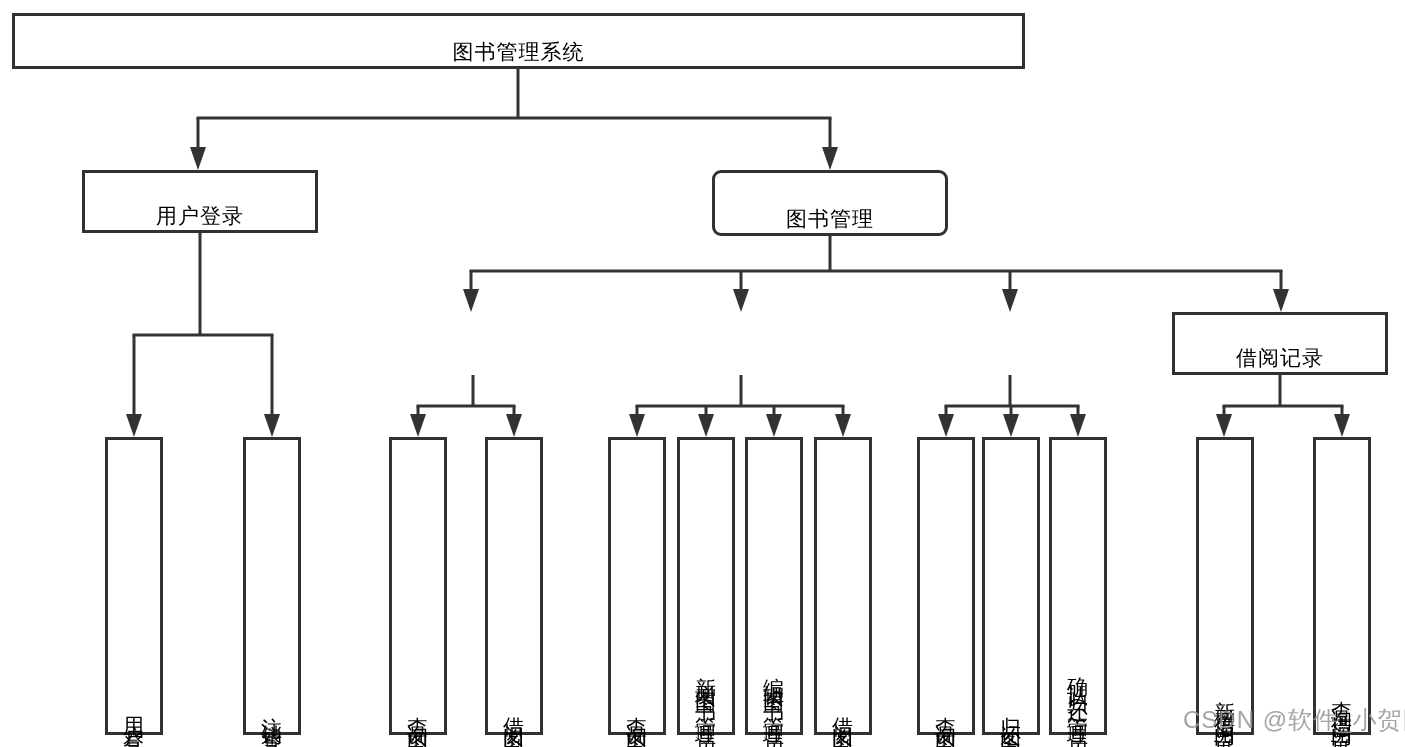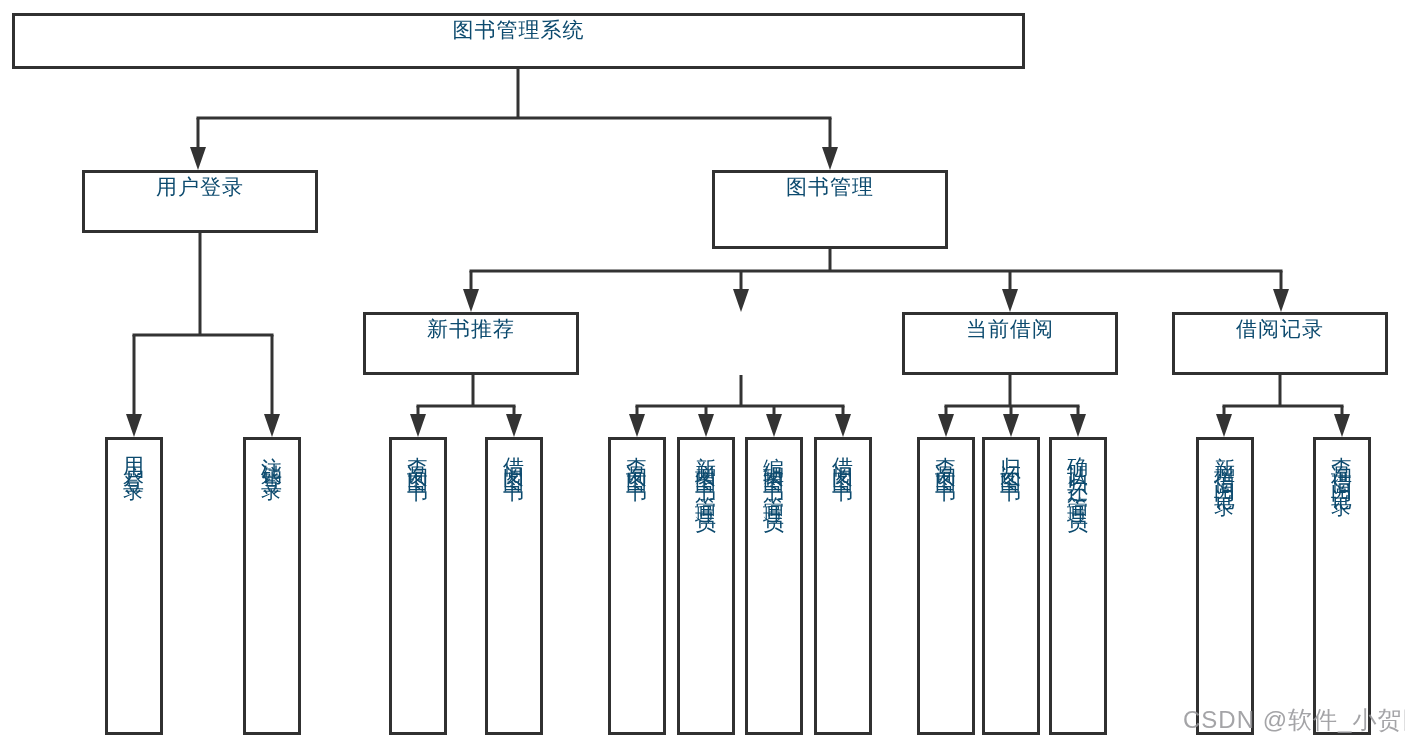--- a/index.html
+++ b/index.html
@@ -20,23 +20,23 @@
     left: 0;
     top: 0;
     z-index: 1;
   }
   .box {
     position: absolute;
     box-sizing: border-box;
     background: #ffffff;
     border: 3px solid #313131;
     display: flex;
-    align-items: flex-start;
+    align-items: flex-end;
     justify-content: center;
-    color: #0c4a6e;
+    color: #000000;
     z-index: 2;
   }
   .h-label {
     font-size: 21px;
     letter-spacing: 1px;
     white-space: nowrap;
   }
   .leaf {
     top: 437px;
     width: 58px;
@@ -46,21 +46,21 @@
     writing-mode: vertical-rl;
     text-orientation: mixed;
     font-size: 21px;
     letter-spacing: 8px;
     line-height: 1;
     white-space: nowrap;
   }
   
   #root-box          { left: 12px;   top: 13px;  width: 1013px; height: 56px; }
   #user-login-box    { left: 82px;   top: 170px; width: 236px;  height: 63px; }
-  #book-mgmt-box     { left: 712px;  top: 170px; width: 236px;  height: 79px; }
+  #book-mgmt-box     { left: 712px;  top: 170px; width: 236px;  height: 66px; border-radius: 9px; }
   .l3                { top: 312px; width: 216px; height: 63px; }
   #sec-recommend     { left: 363px; }
   #sec-borrowing     { left: 633px; }
   #sec-current       { left: 902px; }
   #sec-records       { left: 1172px; }
   #leaf-user-login        { left: 105px; }
   #leaf-logout            { left: 243px; }
   #leaf-rec-query         { left: 389px; }
   #leaf-rec-borrow        { left: 485px; }
   #leaf-bor-query         { left: 608px; }
@@ -159,26 +159,20 @@
     <span class="h-label">图书管理系统</span>
   </div>
 
   <div class="box" id="user-login-box">
     <span class="h-label">用户登录</span>
   </div>
   <div class="box" id="book-mgmt-box">
     <span class="h-label">图书管理</span>
   </div>
 
-  <div class="box l3" id="sec-recommend">
-    <span class="h-label">新书推荐</span>
-  </div>
-  <div class="box l3" id="sec-current">
-    <span class="h-label">当前借阅</span>
-  </div>
   <div class="box l3" id="sec-records">
     <span class="h-label">借阅记录</span>
   </div>
 
   <div class="box leaf" id="leaf-user-login">
     <span class="v-label">用户登录</span>
   </div>
   <div class="box leaf" id="leaf-logout">
     <span class="v-label">注销登录</span>
   </div>

